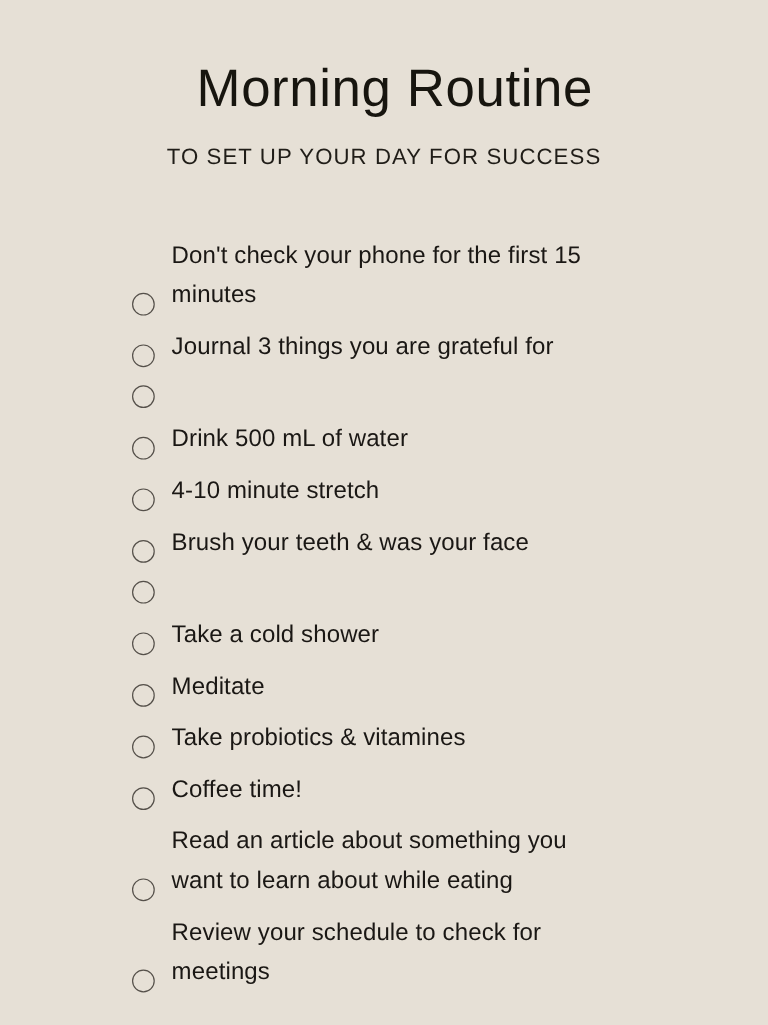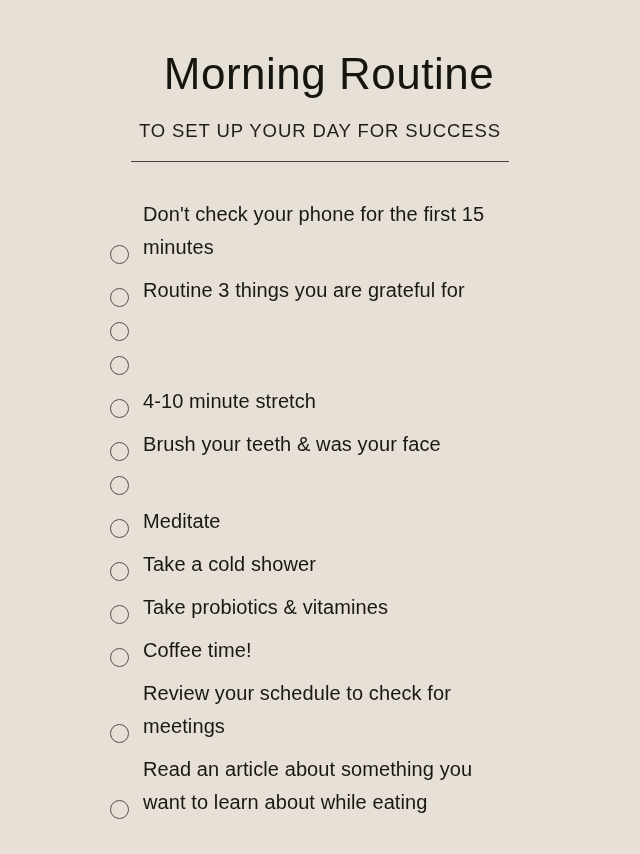--- a/index.html
+++ b/index.html
@@ -90,57 +90,58 @@
   <h1 class="title">Morning Routine</h1>
   <div class="subtitle">TO SET UP YOUR DAY FOR SUCCESS</div>
   <div class="divider"></div>
   <ul class="list" id="checklist">
       <li class="item">
         <span class="checkbox"></span>
         <span class="item-text"><span>Don't check your phone for the first 15 minutes</span></span>
       </li>
       <li class="item">
         <span class="checkbox"></span>
-        <span class="item-text"><span>Routine </span><span class="u">3 things</span><span> you are grateful for</span></span>
+        <span class="item-text"><span>Journal </span><span class="u">3 things</span><span> you are grateful for</span></span>
       </li>
       <li class="item">
         <span class="checkbox"></span>
       </li>
       <li class="item">
         <span class="checkbox"></span>
+        <span class="item-text"><span>Drink 500 mL of water</span></span>
       </li>
       <li class="item">
         <span class="checkbox"></span>
         <span class="item-text"><span>4-10 minute </span><span class="u">stretch</span></span>
       </li>
       <li class="item">
         <span class="checkbox"></span>
         <span class="item-text"><span>Brush your teeth &amp; was your face</span></span>
       </li>
       <li class="item">
         <span class="checkbox"></span>
       </li>
       <li class="item">
         <span class="checkbox"></span>
-        <span class="item-text"><span class="u">Meditate</span></span>
+        <span class="item-text"><span>Take a cold shower</span></span>
       </li>
       <li class="item">
         <span class="checkbox"></span>
-        <span class="item-text"><span>Take a cold shower</span></span>
+        <span class="item-text"><span class="u">Meditate</span></span>
       </li>
       <li class="item">
         <span class="checkbox"></span>
         <span class="item-text"><span>Take probiotics &amp; vitamines</span></span>
       </li>
       <li class="item">
         <span class="checkbox"></span>
         <span class="item-text"><span>Coffee time!</span></span>
       </li>
       <li class="item">
         <span class="checkbox"></span>
-        <span class="item-text"><span>Review your schedule to check for meetings</span></span>
+        <span class="item-text"><span>Read an article about something you want to learn about while eating</span></span>
       </li>
       <li class="item">
         <span class="checkbox"></span>
-        <span class="item-text"><span>Read an article about something you want to learn about while eating</span></span>
+        <span class="item-text"><span>Review your schedule to check for meetings</span></span>
       </li>
     </ul>
 </div>
 
 </body></html>

